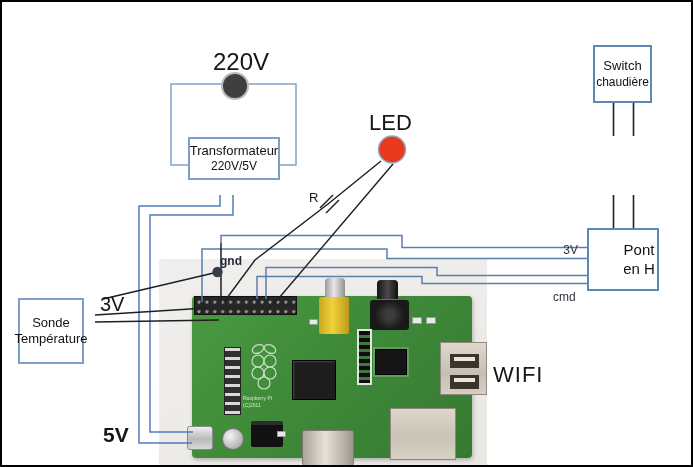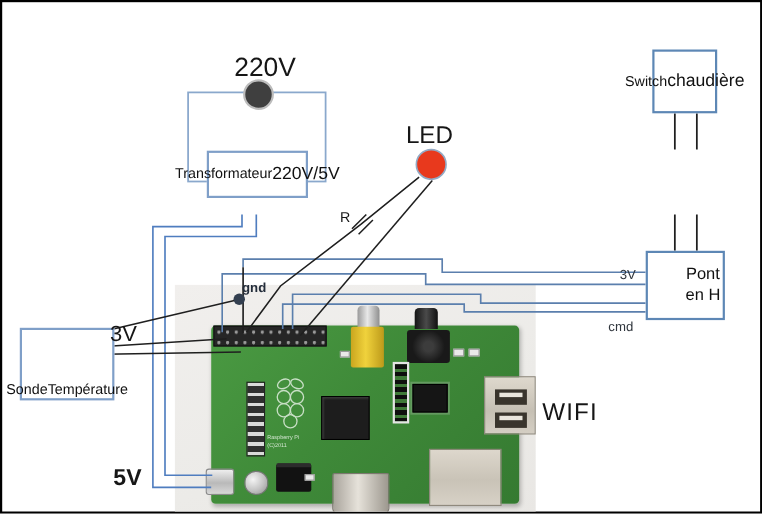--- a/index.html
+++ b/index.html
@@ -4,25 +4,25 @@
 <style>
   html,body{margin:0;padding:0;background:#ffffff;}
   #stage{
     position:relative;width:693px;height:467px;box-sizing:border-box;
     border:2px solid #000;background:#ffffff;overflow:hidden;
     font-family:"Liberation Sans", sans-serif;
   }
   
   .sbox{
     position:absolute;background:#ffffff;border:2px solid #7f9fc8;
-    display:flex;flex-direction:row;align-items:center;justify-content:center;
+    display:flex;flex-direction:column;align-items:center;justify-content:center;
     text-align:center;color:#111;line-height:1.25;z-index:6;box-sizing:border-box;
   }
   .sbox.dark{border-color:#5d87b5;}
-  .t13{font-size:13px;} .t12{font-size:16px;} .t15{font-size:15px;padding-left:32px;}
+  .t13{font-size:13px;} .t12{font-size:12px;} .t15{font-size:15px;padding-left:32px;}
   
   .lbl{position:absolute;color:#161616;z-index:7;white-space:nowrap;}
   .big{font-size:24px;}
   .led-l{font-size:22px;}
   .wifi-l{font-size:22px;letter-spacing:1px;}
   .v3big{font-size:20px;}
   .v5{font-size:21px;font-weight:bold;}
   .small{font-size:12px;color:#30363d;}
   .gndl{font-size:12px;font-weight:600;color:#232c3a;}
   .rl{font-size:13px;}
@@ -147,21 +147,21 @@
     <circle cx="233" cy="84" r="13" fill="#3f3f3f" stroke="#bcbcbc" stroke-width="2"></circle>
     <circle cx="390" cy="147.5" r="13.5" fill="#e8391d" stroke="#93a9c4" stroke-width="1.5"></circle>
     <circle cx="215.5" cy="270" r="5.2" fill="#333f50"></circle>
   </svg>
 
   <div class="sbox" style="left:186px;top:135px;width:92px;height:43px;">
     <span class="t13">Transformateur</span>
     <span class="t12">220V/5V</span>
   </div>
 
-  <div class="sbox" style="left:16px;top:296px;width:86px;height:66px;align-items:flex-end;">
+  <div class="sbox" style="left:16px;top:296px;width:66px;height:66px;">
     <span class="t13">Sonde</span>
     <span class="t13">Température</span>
   </div>
 
   <div class="sbox dark" style="left:591px;top:43px;width:59px;height:58px;">
     <span class="t13">Switch</span>
     <span class="t12">chaudière</span>
   </div>
 
 

